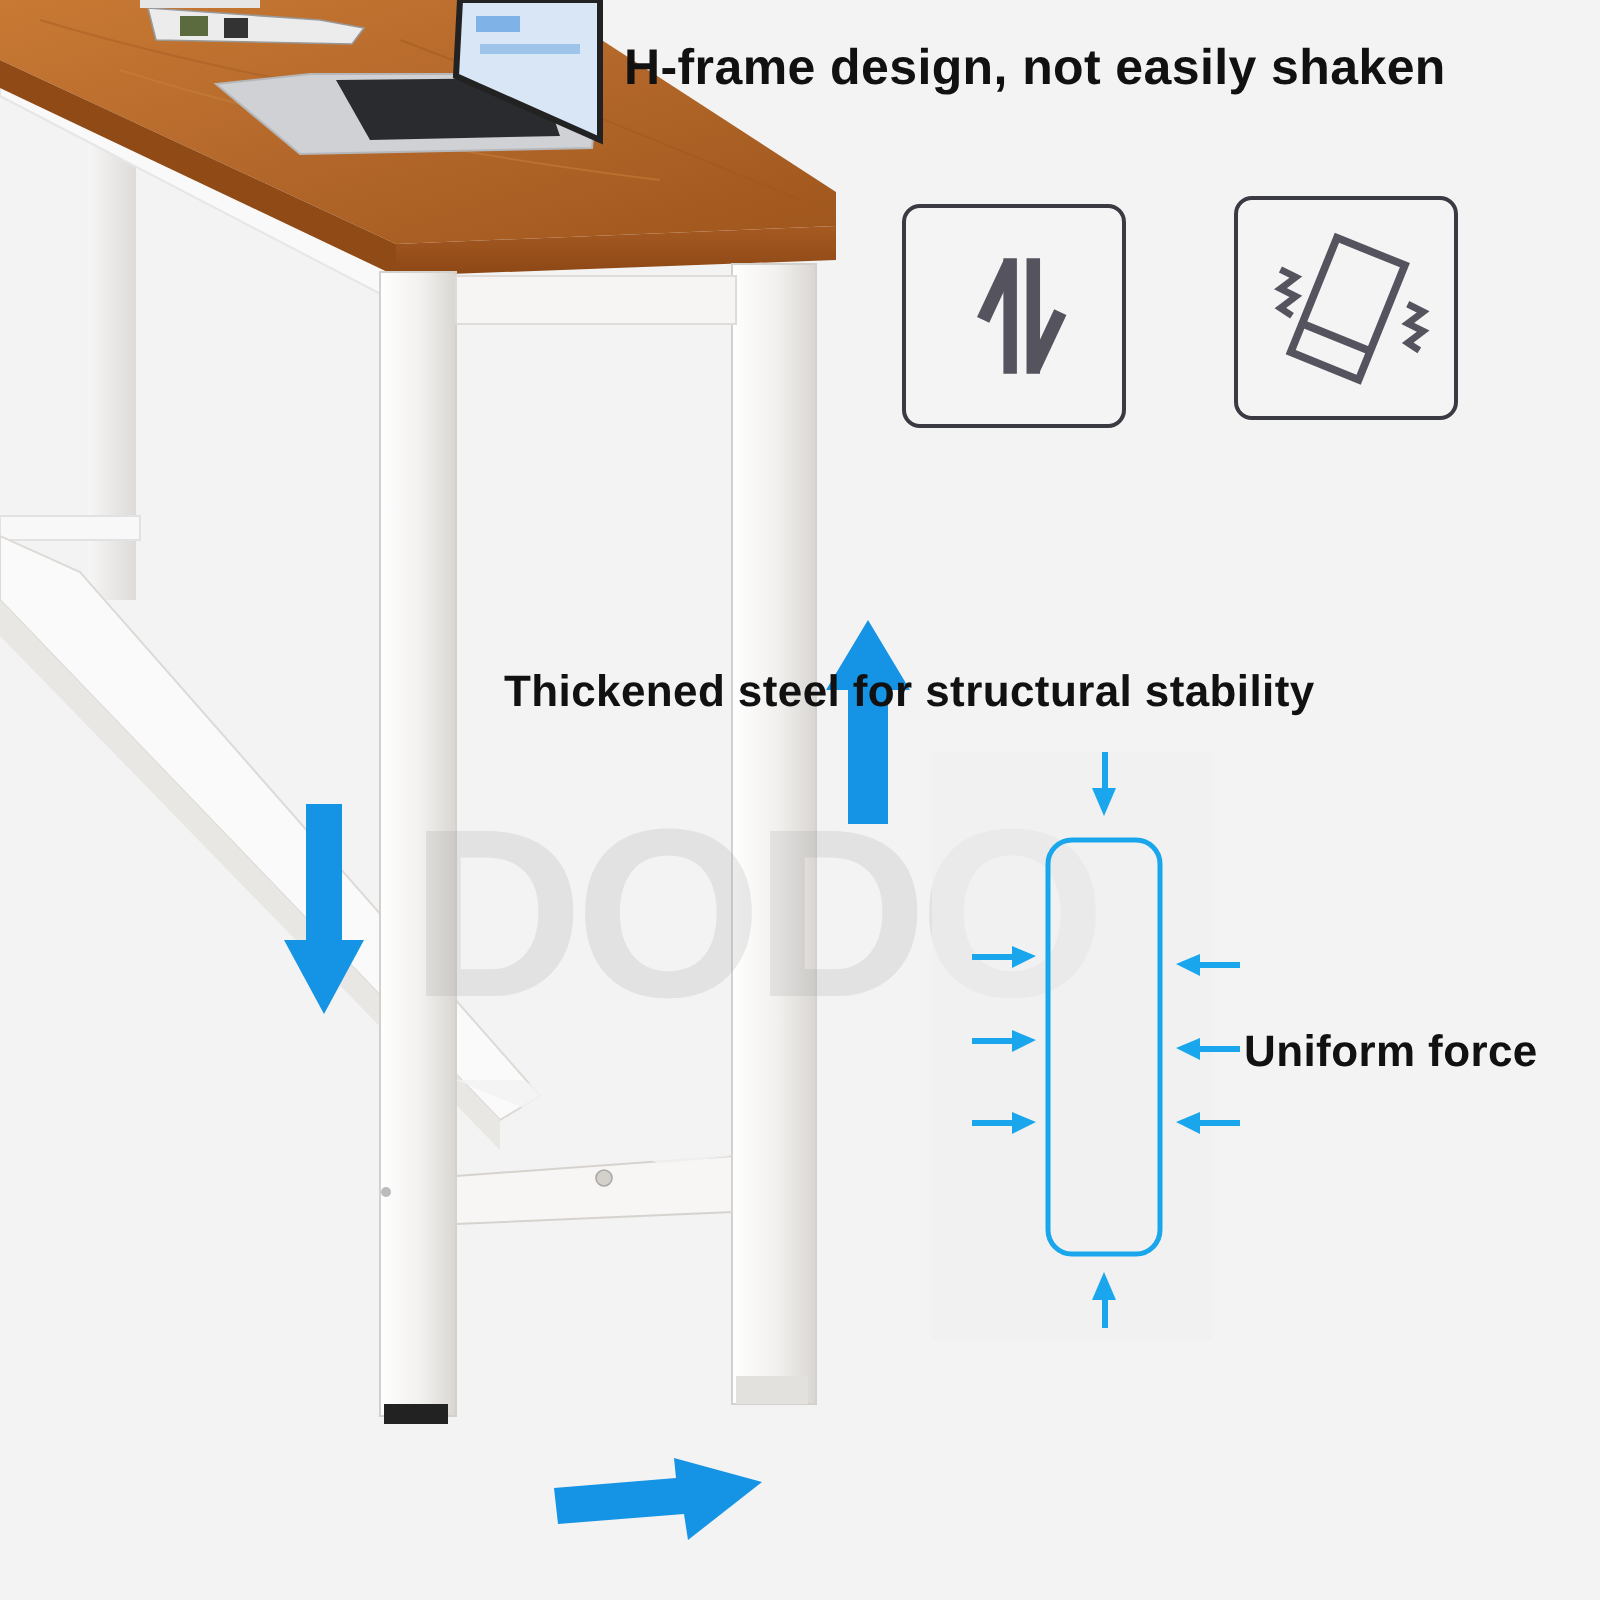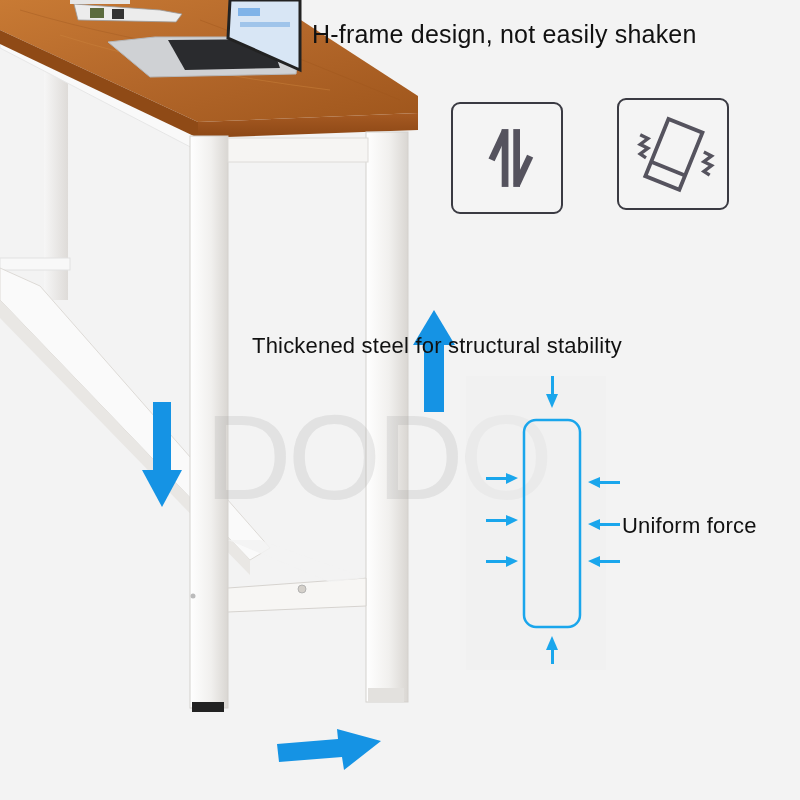--- a/index.html
+++ b/index.html
@@ -4,37 +4,37 @@
   <style>
     html, body { margin: 0; padding: 0; }
     body {
       width: 800px; height: 800px; overflow: hidden;
       background: #f3f3f3;
       font-family: "Liberation Sans", sans-serif;
       position: relative;
     }
     .canvas { position: absolute; inset: 0; width: 800px; height: 800px; }
     .headline {
-      position: absolute; font-weight: 400; color: #111;
+      position: absolute; font-weight: 700; color: #111;
       white-space: nowrap; letter-spacing: 0.2px;
     }
     .h-title { left: 312px; top: 20px; font-size: 25px; }
     .h-steel { left: 252px; top: 293px; font-size: 22px; margin-top: 40px; }
     .h-force { left: 622px; top: 513px; font-size: 22px; }
     .icon-box {
       position: absolute; width: 112px; height: 112px;
       border: 2px solid #3a3a42; border-radius: 9px;
       background: #f4f4f4; box-sizing: border-box;
     }
     .icon-box svg { width: 100%; height: 100%; display: block; }
     .box-updown { left: 451px; top: 102px; }
     .box-shake { left: 617px; top: 98px; }
     .watermark {
       position: absolute; left: 205px; top: 388px;
-      font-weight: 400; font-size: 120px; color: rgba(150,150,150,0.18);
+      font-weight: 700; font-size: 120px; color: rgba(150,150,150,0.18);
       letter-spacing: -4px; white-space: nowrap;
     }
   </style>
 </head>
 <body>
 
 <svg class="canvas" viewBox="0 0 800 800" xmlns="http://www.w3.org/2000/svg">
   <defs>
     <linearGradient id="wood" x1="0" y1="0" x2="1" y2="1">
       <stop offset="0" stop-color="#c87a34"></stop>

